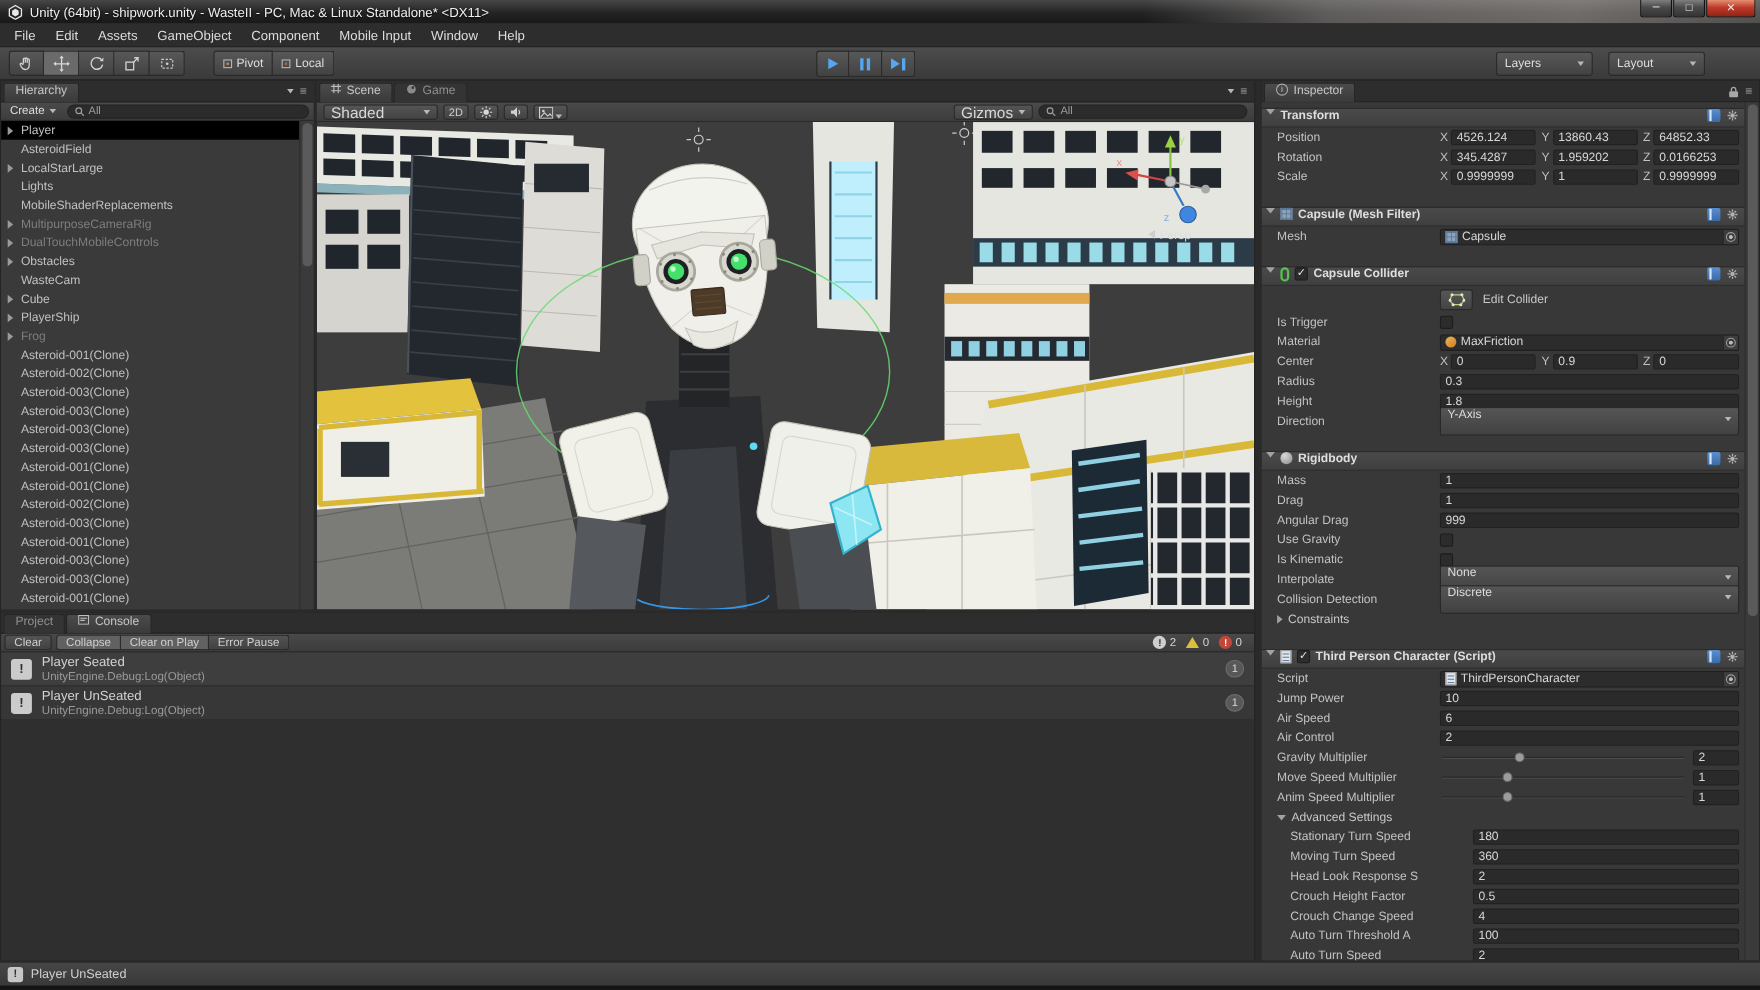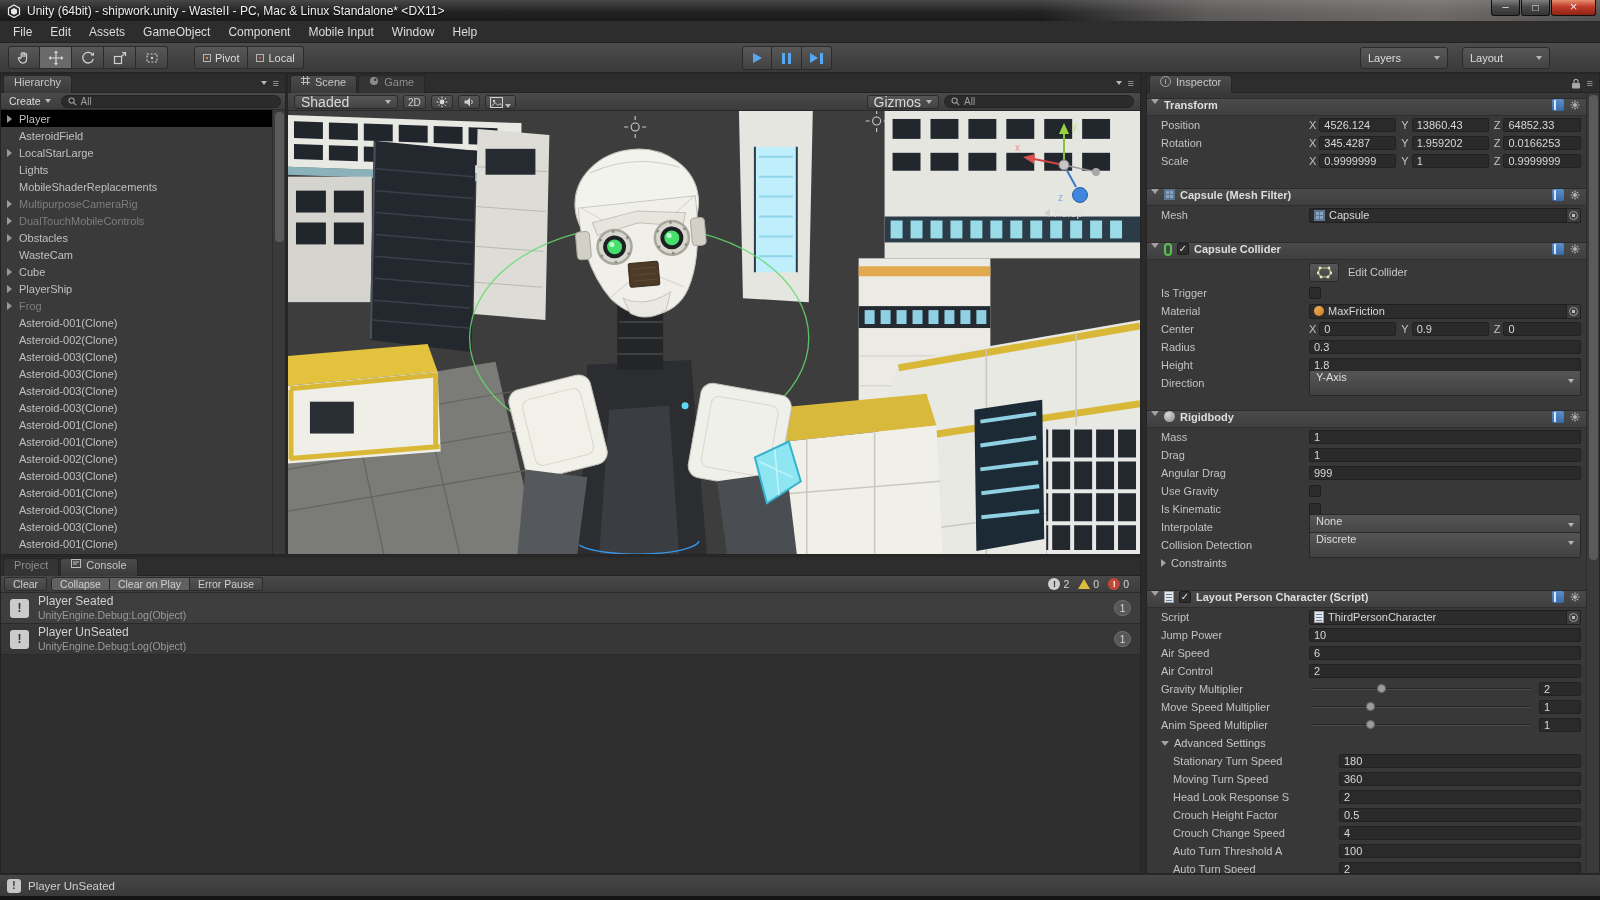--- a/index.html
+++ b/index.html
@@ -1039,21 +1039,21 @@
     </div>
     <div class="fold-row">
       <span class="fold closed"></span>
       <span>Constraints</span>
     </div>
 
     <div class="comp-header gap">
       <span class="fold"></span>
       <span class="script-ic"></span>
       <span class="checkbox checked"></span>
-      <span>Layout Person Character (Script)</span>
+      <span>Third Person Character (Script)</span>
       <span class="comp-icons">
           <span class="help-ic"></span>
           <span>
             <svg width="12" height="12" viewBox="0 0 12 12">
               <path d="M6 1.5v2M6 8.5v2M1.5 6h2M8.5 6h2M2.8 2.8l1.4 1.4M7.8 7.8l1.4 1.4M9.2 2.8L7.8 4.2M4.2 7.8L2.8 9.2" stroke="#b2b2b2" stroke-width="1.2"></path>
               <circle cx="6" cy="6" r="2" fill="#b2b2b2"></circle>
             </svg>
           </span>
         </span>
     </div>

